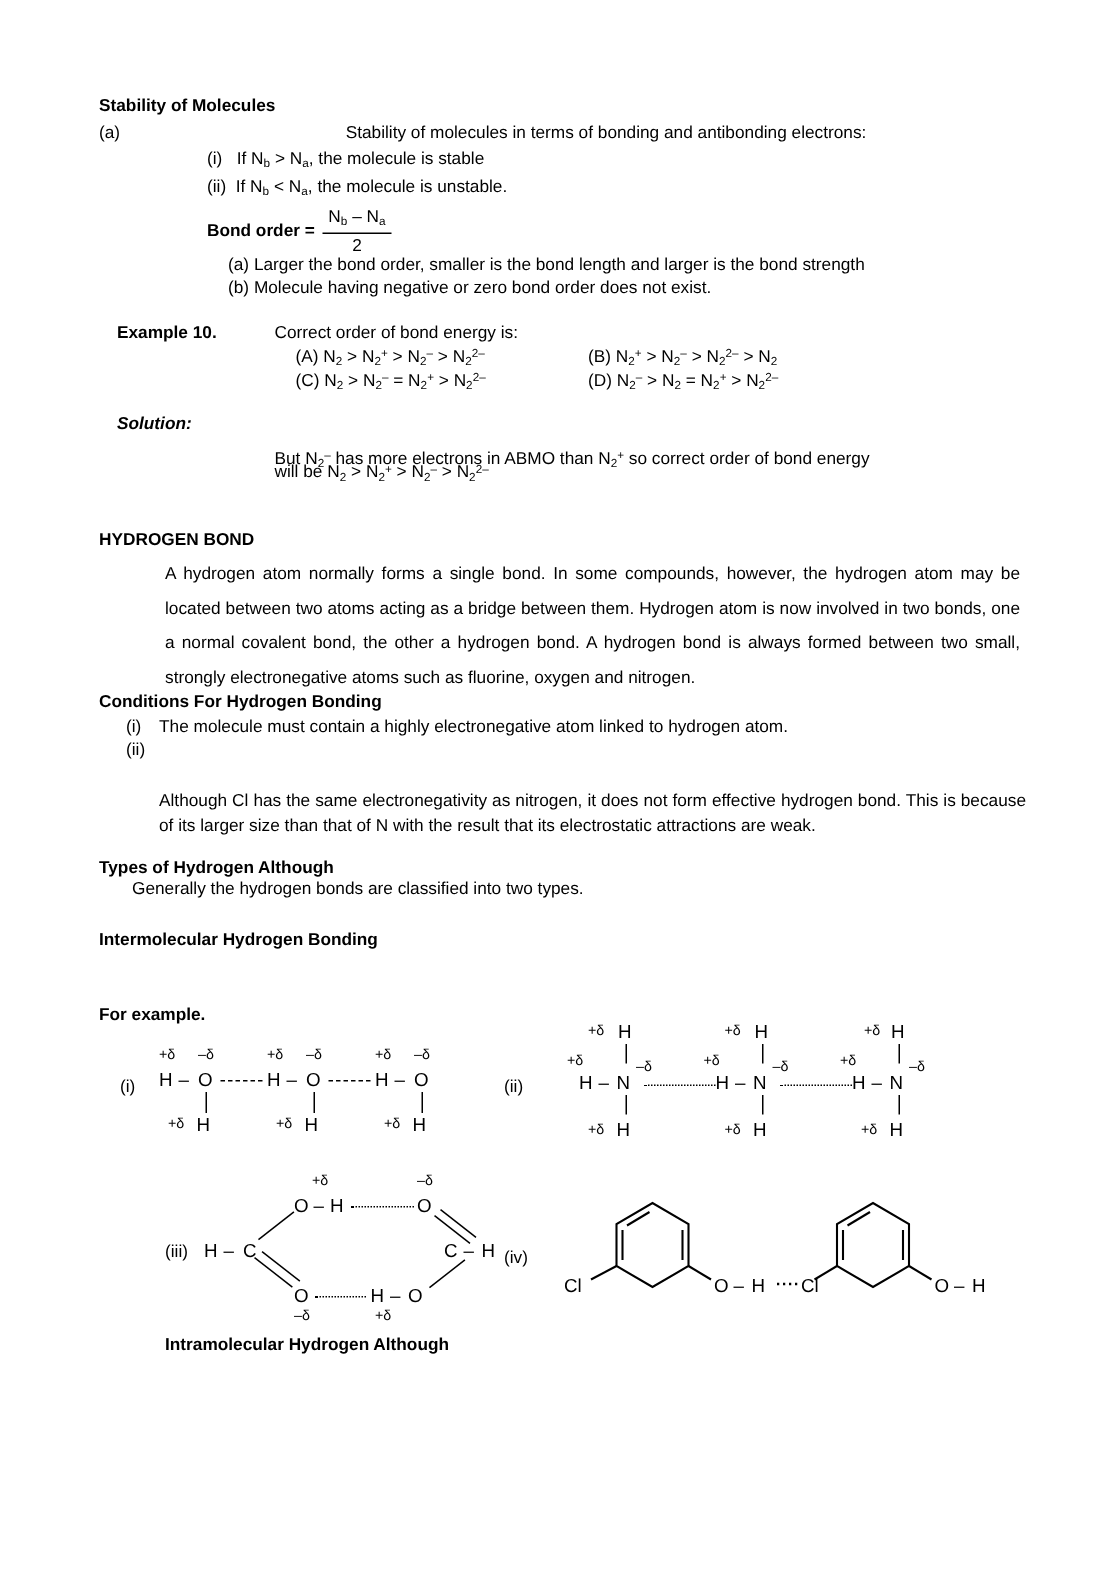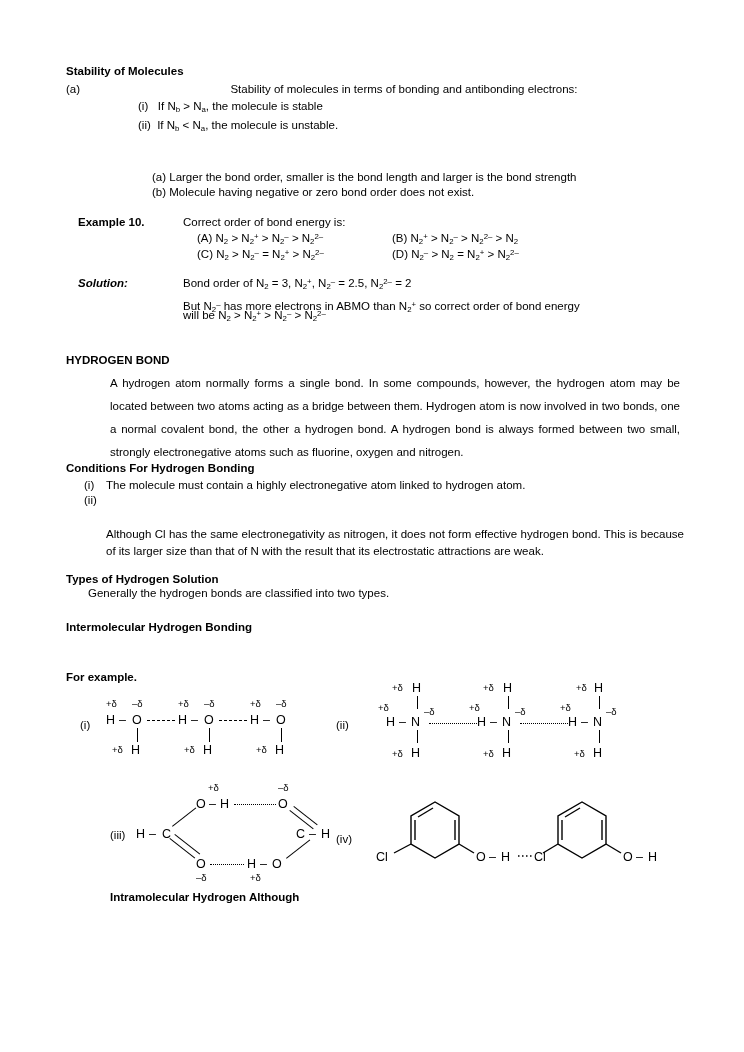--- a/index.html
+++ b/index.html
@@ -128,20 +128,27 @@
   <div class="abs" id="para-a-marker">(a)</div>
   <div class="abs" id="para-a-text">Stability of molecules in terms of bonding and antibonding electrons:</div>
 
   <div class="abs" id="sub-i">
     (i)&nbsp;&nbsp; If N<sub>b</sub> &gt; N<sub>a</sub>, the molecule is stable
   </div>
   <div class="abs" id="sub-ii">
     (ii)&nbsp; If N<sub>b</sub> &lt; N<sub>a</sub>, the molecule is unstable.
   </div>
 
+  <div class="abs" id="bond-order-row">
+    <span>Bond order =</span>
+    <span class="frac">
+      <span class="num">N<sub>b</sub> – N<sub>a</sub></span>
+      <span class="den">2</span>
+    </span>
+  </div>
 
   <div class="abs" id="item-b2">(b)  Molecule having negative or zero bond order does not exist.</div>
   <div class="abs" id="item-a2">(a)  Larger the bond order, smaller is the bond length and larger is the bond strength</div>
 
   <div class="abs b" id="example-label">Example 10.</div>
   <div class="abs" id="example-text">Correct order of bond energy is:</div>
 
   <div class="abs" id="opt-a">
     (A) N<sub>2</sub> &gt; N<sub>2</sub><sup>+</sup> &gt; N<sub>2</sub><sup>–</sup> &gt; N<sub>2</sub><sup>2–</sup>
   </div>
@@ -149,40 +156,37 @@
     (B) N<sub>2</sub><sup>+</sup> &gt; N<sub>2</sub><sup>–</sup> &gt; N<sub>2</sub><sup>2–</sup> &gt; N<sub>2</sub>
   </div>
   <div class="abs" id="opt-c">
     (C) N<sub>2</sub> &gt; N<sub>2</sub><sup>–</sup> = N<sub>2</sub><sup>+</sup> &gt; N<sub>2</sub><sup>2–</sup>
   </div>
   <div class="abs" id="opt-d">
     (D) N<sub>2</sub><sup>–</sup> &gt; N<sub>2</sub> = N<sub>2</sub><sup>+</sup> &gt; N<sub>2</sub><sup>2–</sup>
   </div>
 
   <div class="abs b i" id="solution-label">Solution:</div>
-  <div class="abs" id="sol-l1">
-    Bond order of N<sub>2</sub> = 3, N<sub>2</sub><sup>+</sup>, N<sub>2</sub><sup>–</sup> = 2.5, N<sub>2</sub><sup>2–</sup> = 2
-  </div>
   <div class="abs" id="sol-l2">
     But N<sub>2</sub><sup>–</sup> has more electrons in ABMO than N<sub>2</sub><sup>+</sup> so correct order of bond energy
   </div>
   <div class="abs" id="sol-l3">
     will be N<sub>2</sub> &gt; N<sub>2</sub><sup>+</sup> &gt; N<sub>2</sub><sup>–</sup> &gt; N<sub>2</sub><sup>2–</sup>
   </div>
 
   <div class="abs b" id="heading-hbond">HYDROGEN BOND</div>
   <div class="abs" id="hbond-para">A hydrogen atom normally forms a single bond. In some compounds, however, the hydrogen atom may be located between two atoms acting as a bridge between them. Hydrogen atom is now involved in two bonds, one a normal covalent bond, the other a hydrogen bond. A hydrogen bond is always formed between two small, strongly electronegative atoms such as fluorine, oxygen and nitrogen.</div>
 
   <div class="abs b" id="heading-conditions">Conditions For Hydrogen Bonding</div>
   <div class="abs" id="cond-i-m">(i)</div>
   <div class="abs" id="cond-i-t">The molecule must contain a highly electronegative atom linked to hydrogen atom.</div>
   <div class="abs" id="cond-ii-m">(ii)</div>
   <div class="abs" id="although-para">Although Cl has the same electronegativity as nitrogen, it does not form effective hydrogen bond. This is because of its larger size than that of N with the result that its electrostatic attractions are weak.</div>
 
-  <div class="abs b" id="heading-types">Types of Hydrogen Solution</div>
+  <div class="abs b" id="heading-types">Types of Hydrogen Although</div>
   <div class="abs" id="types-text">Generally the hydrogen bonds are classified into two types.</div>
 
   <div class="abs b" id="heading-inter">Intermolecular Hydrogen Bonding</div>
   <div class="abs b" id="for-example">For example.</div>
 
   <div class="abs" id="diag-i">
     <div class="abs diaglabel" style="left:0px; top:28px;">(i)</div>
 
     <div class="abs delta" style="left:26px; top:8px;">+δ</div>
     <div class="abs delta" style="left:52px; top:8px;">–δ</div>

